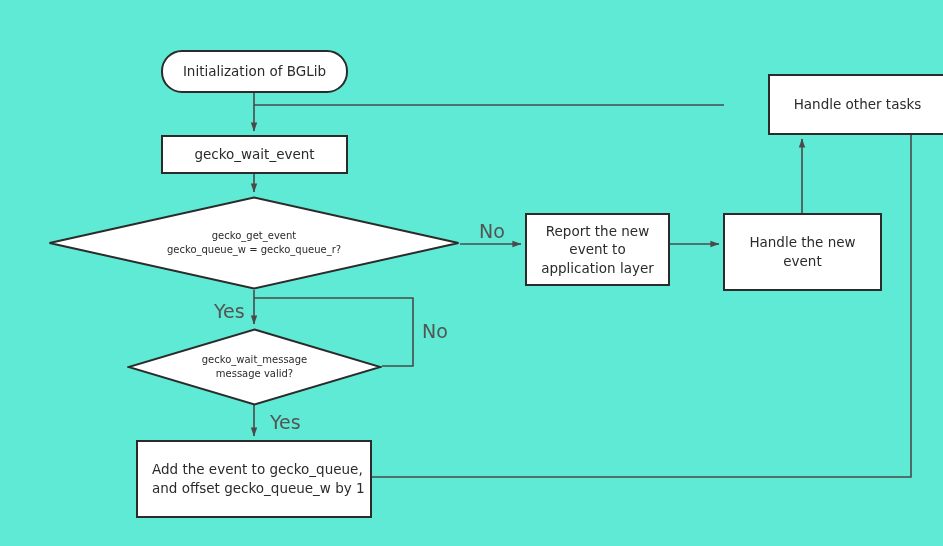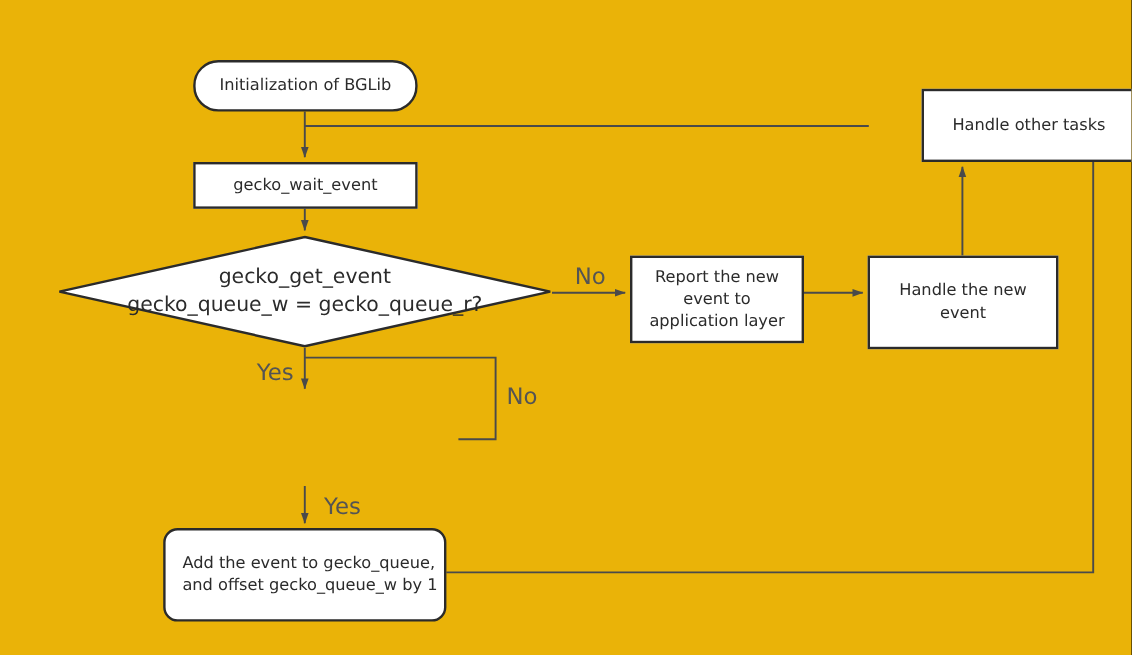--- a/index.html
+++ b/index.html
@@ -4,21 +4,21 @@
 <style>
   html, body {
     margin: 0;
     padding: 0;
     background: #000000;
   }
   #canvas {
     position: relative;
     width: 943px;
     height: 546px;
-    background: #eab308;
+    background: #5eead4;
     font-family: "DejaVu Sans", "Liberation Sans", sans-serif;
     overflow: hidden;
   }
   svg.edges {
     position: absolute;
     left: 0;
     top: 0;
     width: 943px;
     height: 546px;
     pointer-events: none;
@@ -37,41 +37,40 @@
     text-align: center;
     white-space: pre-line;
   }
   .node.start {
     border-radius: 21px;
   }
   .node.left-text {
     justify-content: flex-start;
     text-align: left;
     padding-left: 14px;
-    border-radius: 12px;
   }
   .diamond-wrap {
     position: absolute;
   }
   .diamond-wrap svg {
     position: absolute;
     left: 0;
     top: 0;
   }
   .diamond-label {
     position: absolute;
     left: 0;
     top: 0;
     width: 100%;
     height: 100%;
     display: flex;
     align-items: center;
     justify-content: center;
     color: #2b2b2b;
-    font-size: 17px;
+    font-size: 10px;
     line-height: 1.38;
     text-align: center;
     white-space: pre-line;
   }
   .edge-label {
     position: absolute;
     color: #545454;
     font-size: 19px;
     line-height: 1;
     white-space: nowrap;
@@ -136,20 +135,27 @@
 
   <div class="node" style="left:723px; top:213px; width:159px; height:78px;">
     <span>Handle the new
 event</span>
   </div>
 
   <div class="node" style="left:768px; top:74px; width:179px; height:61px;">
     <span>Handle other tasks</span>
   </div>
 
+  <div class="diamond-wrap" style="left:127px; top:328px; width:255px; height:78px;">
+    <svg width="255" height="78" viewBox="0 0 255 78" xmlns="http://www.w3.org/2000/svg">
+      <polygon points="127.5,1.5 253.5,39 127.5,76.5 1.5,39" fill="#ffffff" stroke="#2b2b2b" stroke-width="2"></polygon>
+    </svg>
+    <div class="diamond-label">gecko_wait_message
+message valid?</div>
+  </div>
 
   <div class="node left-text" style="left:136px; top:440px; width:236px; height:78px;">
     <span>Add the event to gecko_queue,
 and offset  gecko_queue_w by 1</span>
   </div>
 
   <div class="edge-label" style="left:479px; top:222px;">No</div>
   <div class="edge-label" style="left:214px; top:302px;">Yes</div>
   <div class="edge-label" style="left:422px; top:322px;">No</div>
   <div class="edge-label" style="left:270px; top:413px;">Yes</div>

